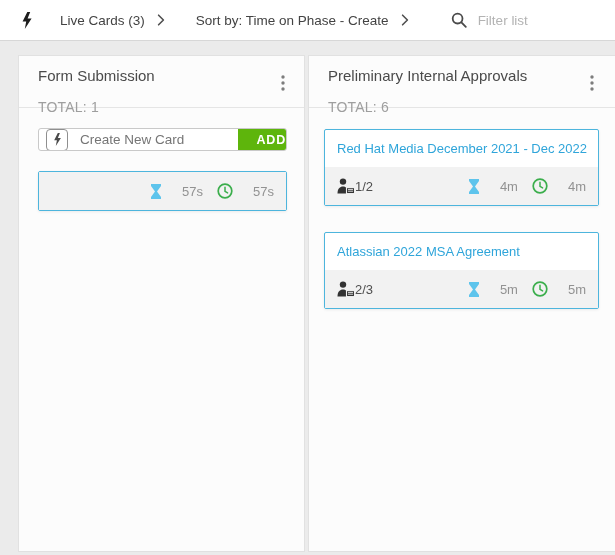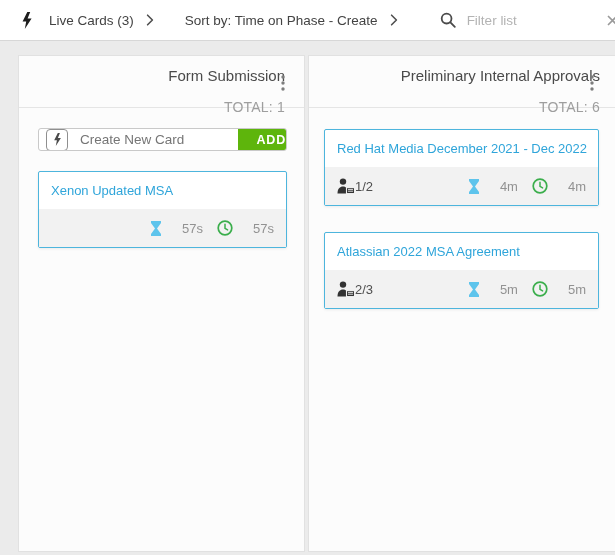--- a/index.html
+++ b/index.html
@@ -11,21 +11,21 @@
     color:#4a4a4a;
   }
 
   
   .topbar {
     position:absolute; top:0; left:0; width:615px; height:41px;
     background:#ffffff; border-bottom:1px solid #d7d7d7;
     display:flex; align-items:center; z-index:5;
   }
   .tb-bolt { margin-left:21px; display:flex; }
-  .tb-label { margin-left:16px; font-size:13.5px; color:#434343; white-space:nowrap; cursor:pointer; }
+  .tb-label { margin-left:27px; font-size:13.5px; color:#434343; white-space:nowrap; cursor:pointer; }
   .tb-chev { margin-left:12px; display:flex; cursor:pointer; }
   .tb-divider { width:1px; height:33px; background:#dcdcdc; align-self:flex-end; }
   .div1 { margin-left:16px; }
   .div2 { margin-left:25px; }
   .tb-sort { margin-left:15px; }
   .tb-search { margin-left:17px; display:flex; }
   .filter-input {
     margin-left:11px; border:none; outline:none; background:transparent;
     font-size:13.5px; color:#555; width:140px;
   }
@@ -34,21 +34,21 @@
 
   
   .board { position:absolute; top:41px; left:0; width:615px; height:514px; background:#ebebeb; }
   .column {
     position:absolute; top:14px; height:497px;
     background:#fcfcfc; border:1px solid #e1e1e1;
   }
   .col1 { left:18px;  width:287px; }
   .col2 { left:308px; width:312px; }
 
-  .col-header { position:relative; height:52px; padding:11px 19px 0; border-bottom:1px solid #e5e5e5;text-align:right; }
+  .col-header { position:relative; height:52px; padding:11px 19px 0; border-bottom:1px solid #e5e5e5; }
   .col-title { font-size:15px; color:#4a4a4a; white-space:nowrap; }
   .col-total { font-size:14px; color:#9e9e9e; margin-top:15px; letter-spacing:0.2px; }
   .kebab { position:absolute; top:17px; cursor:pointer; padding:2px; }
   .col1 .kebab { right:17px; }
   .col2 .kebab { right:23px; }
 
   .col1 .col-body { padding:20px 17px 0 19px; }
   .col2 .col-body { padding:21px 20px 0 15px; }
 
   
@@ -148,21 +148,20 @@
         <span class="bolt-square">
           <svg width="9" height="13" viewBox="0 0 9 13">
               <path d="M4.8 0 L1.2 7.2 H3.9 L2.8 13 L7.9 4.9 H4.9 L6.9 0 Z" fill="#4a4a4a"></path>
             </svg>
         </span>
         <input class="create-input" type="text" placeholder="Create New Card" style="">
         <button class="add-btn">ADD</button>
       </div>
 
       <div class="card">
-        <div class="card-title">Xenon Updated MSA</div>
         <div class="card-footer">
           <span class="footer-right">
             <span class="metric">
               <svg width="12" height="15" viewBox="0 0 12 15">
                   <path d="M1 0 H11 V2 L7 7.5 L11 13 V15 H1 V13 L5 7.5 L1 2 Z" fill="#5ec4ec"></path>
                 </svg>
               <span>57s</span>
             </span>
             <span class="metric">
               <svg width="16" height="16" viewBox="0 0 16 16">

